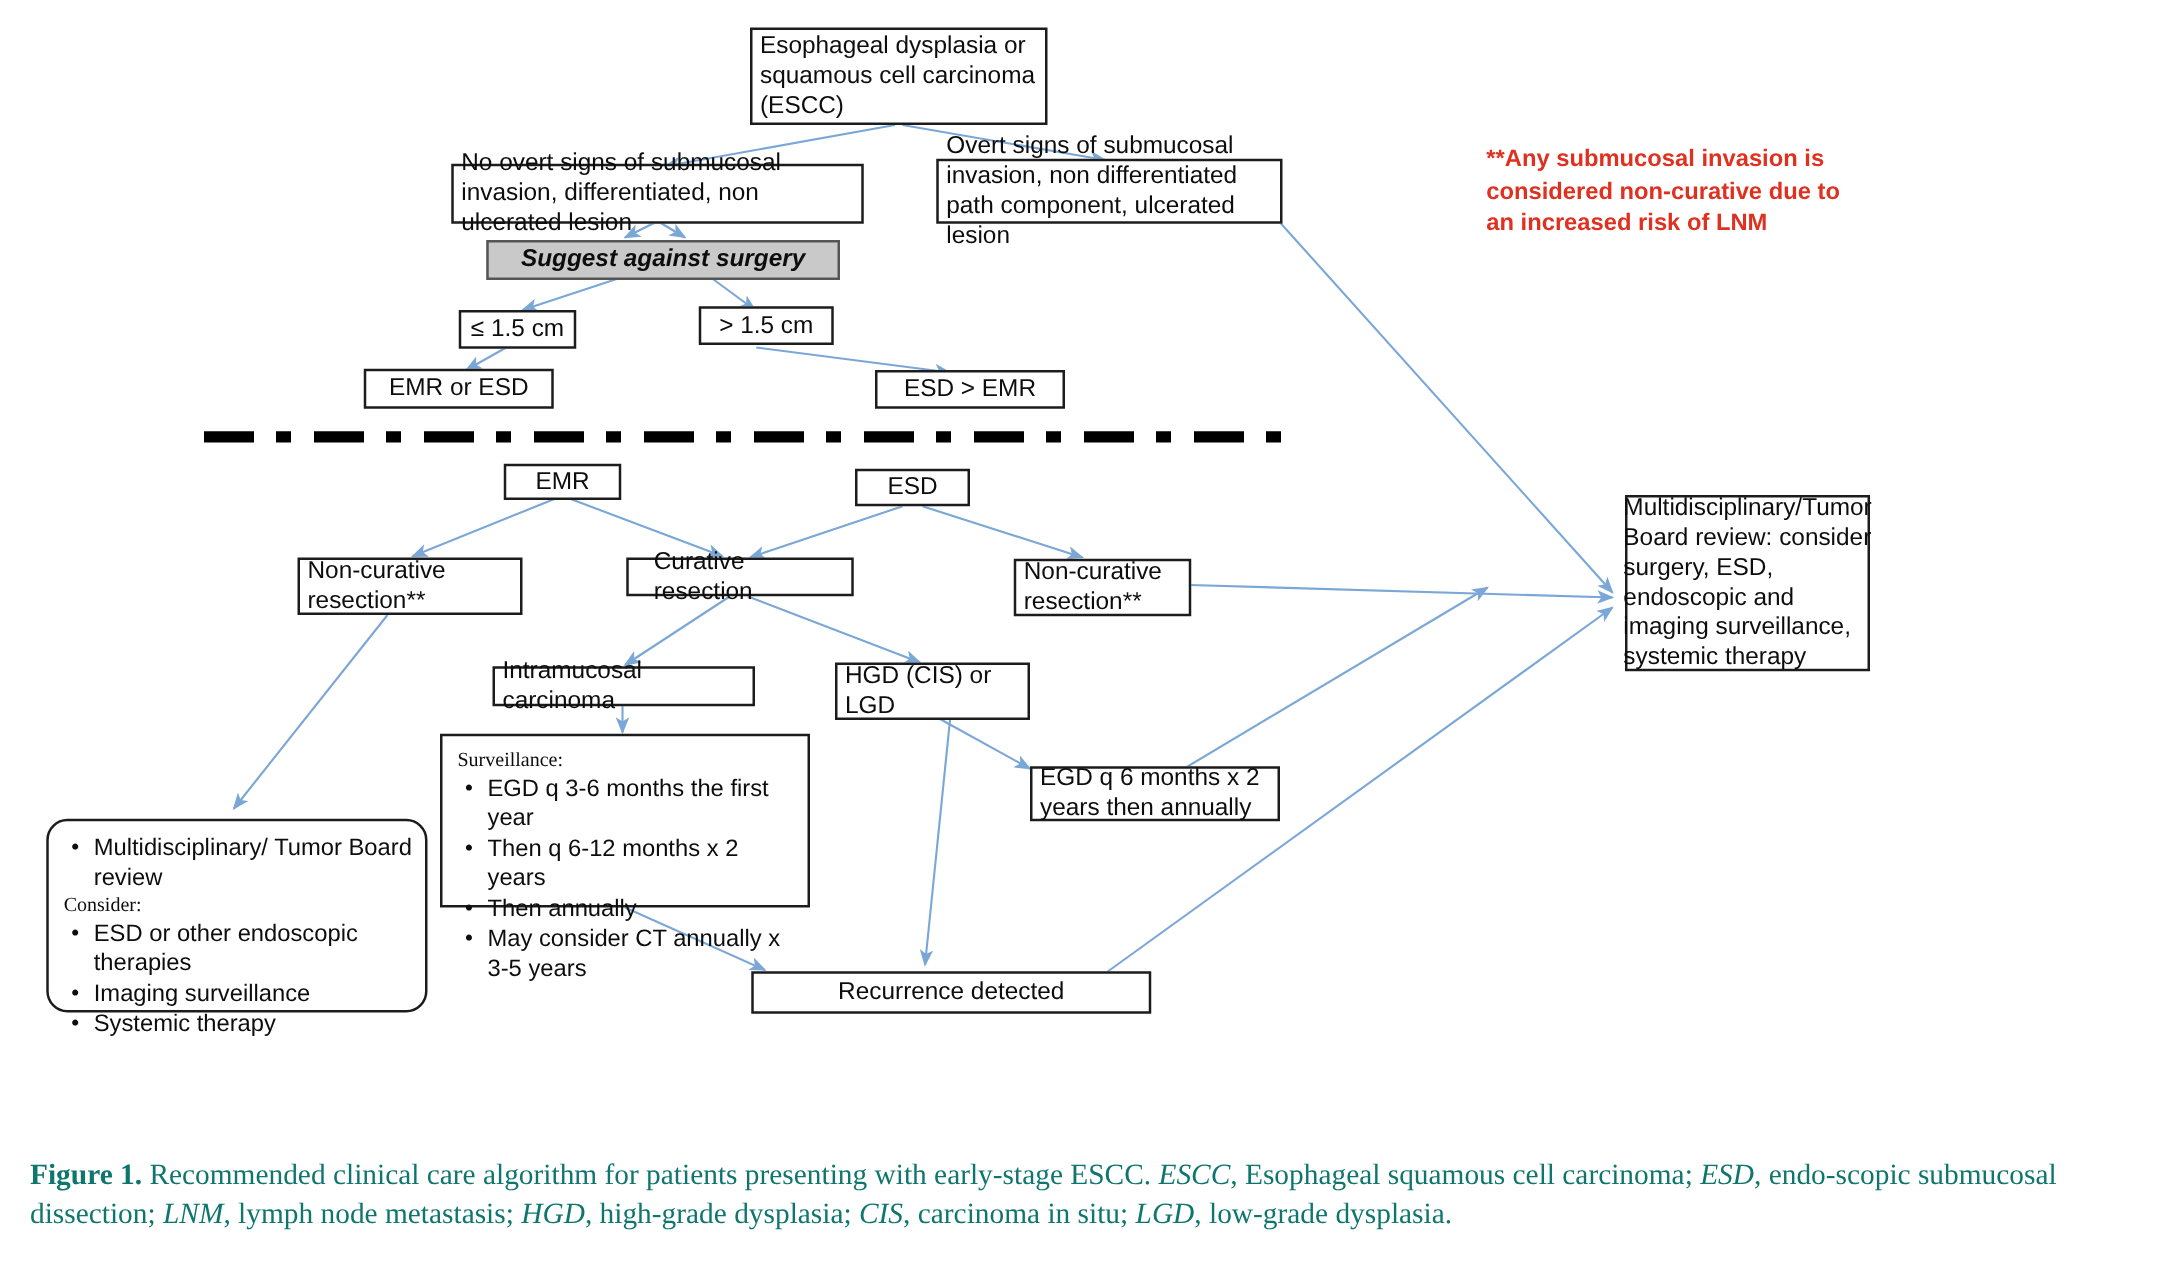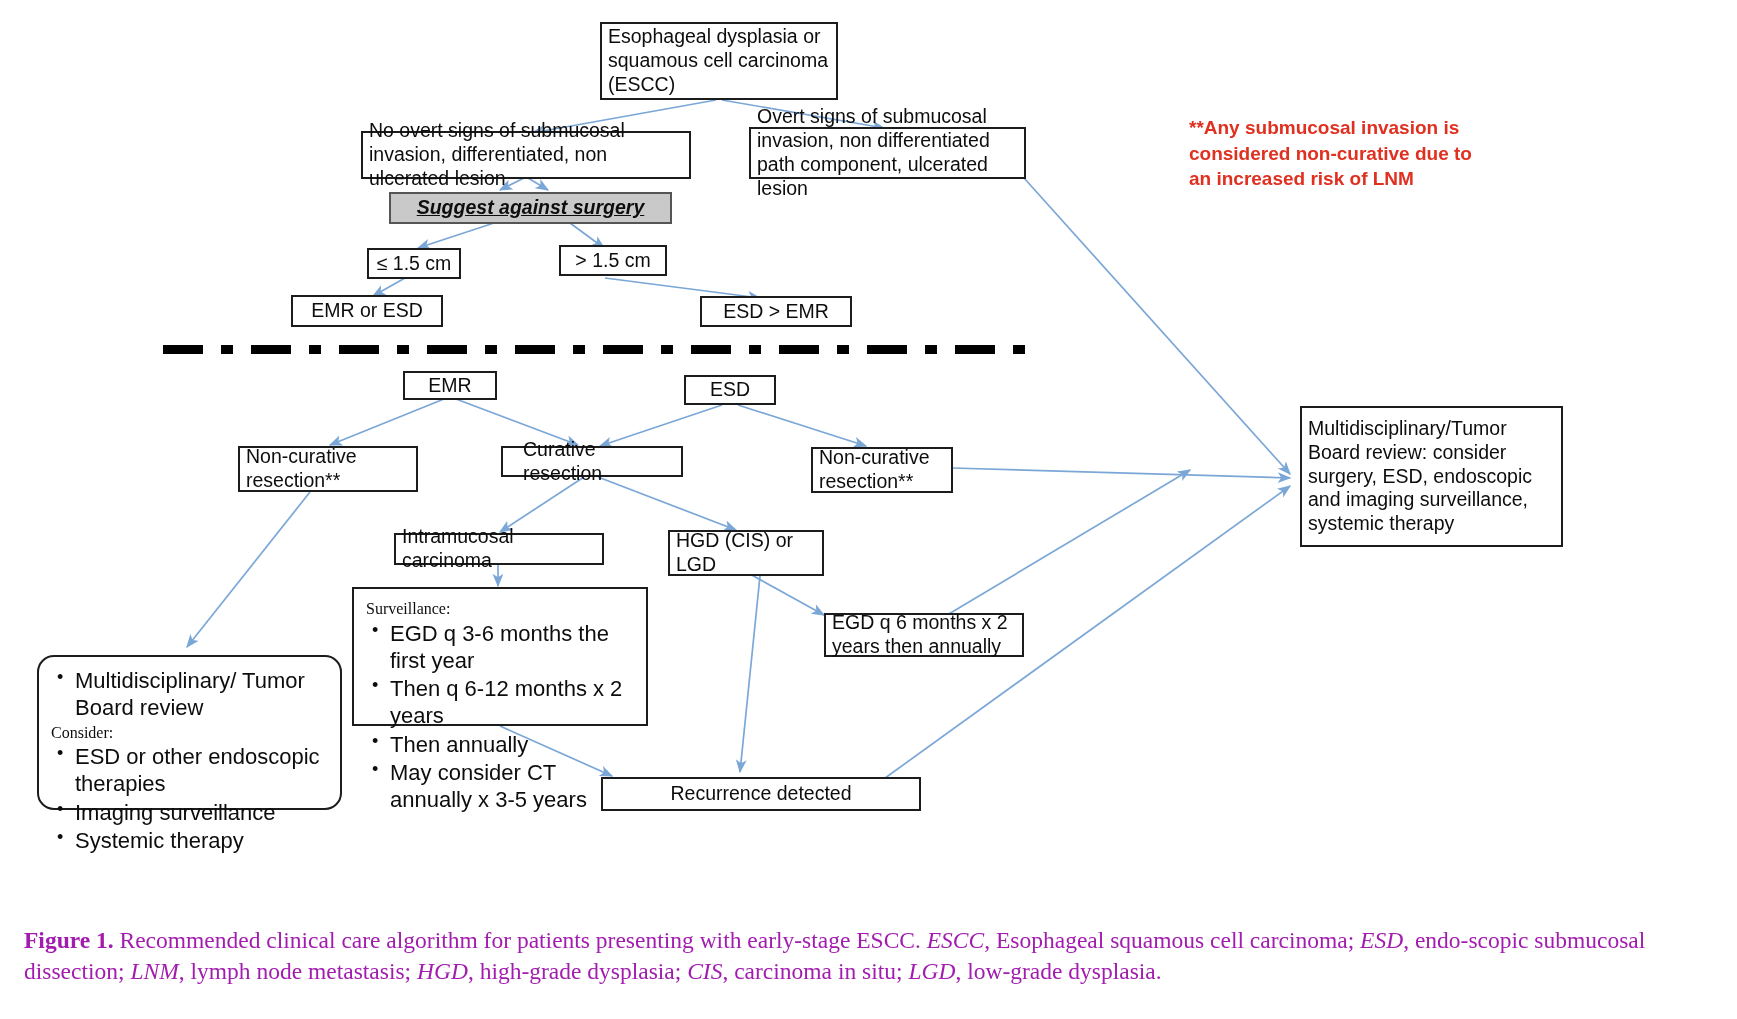--- a/index.html
+++ b/index.html
@@ -40,42 +40,41 @@
     line-height: 1.22;
     color: #0d0d0d;
     padding: 3px 6px;
     z-index: 3;
   }
   .node.shaded {
     background: #c9c9c9;
     font-style: italic;
     font-weight: bold;
     border: 2px solid #555;
-    text-decoration: underline;
   }
   .node.list {
     display: block;
     text-align: left;
     padding: 10px 10px 10px 12px;
   }
   .list .lead {
     font-size: 16px;
     margin: 0 0 1px 0;
     font-family: Liberation Serif, serif;
   }
   .list ul {
     margin: 0;
     padding: 0;
     list-style: none;
   }
   .list li {
     position: relative;
     padding-left: 24px;
     margin: 0 0 1px 0;
-    font-size: 22px;
+    font-size: 19px;
     line-height: 1.24;
   }
   .list li::before {
     content: "\2022";
     position: absolute;
     left: 6px;
     top: -1px;
     font-size: 18px;
   }
   .note-red {
@@ -102,21 +101,21 @@
     height: 9px;
   }
   .caption {
     position: absolute;
     left: 24px;
     top: 925px;
     width: 1690px;
     font-family: "Liberation Serif", serif;
     font-size: 23.5px;
     line-height: 1.33;
-    color: #a21caf;
+    color: #0f766e;
   }
   .caption b { font-weight: bold; }
   .caption i { font-style: italic; }
 </style>
 </head>
 <body>
 
 <div id="figure">
 
   <svg id="edges" viewBox="0 0 1737 1019">
@@ -262,21 +261,21 @@
       <li>ESD or other endoscopic therapies</li>
       <li>Imaging surveillance</li>
       <li>Systemic therapy</li>
     </ul>
   </div>
 
   <div class="node" style="left:601px; top:777px; width:320px; height:34px;">
     <span>Recurrence detected</span>
   </div>
 
-  <div class="node" style="left:1300px; top:406px; width:263px; height:141px;">
+  <div class="node" style="left:1300px; top:396px; width:196px; height:141px;">
     <span>Multidisciplinary/Tumor Board review: consider surgery, ESD, endoscopic and imaging surveillance, systemic therapy</span>
   </div>
 
   <div class="note-red" style="left:1189px; top:115px; width:300px;">
     <span>**Any submucosal invasion is considered non-curative due to an increased risk of LNM</span>
   </div>
 
   <div class="caption">
     <b>Figure 1.</b><span> Recommended clinical care algorithm for patients presenting with early-stage ESCC. </span><i>ESCC</i><span>, Esophageal squamous cell carcinoma; </span><i>ESD</i><span>, endo-scopic submucosal dissection; </span><i>LNM</i><span>, lymph node metastasis; </span><i>HGD</i><span>, high-grade dysplasia; </span><i>CIS</i><span>, carcinoma in situ; </span><i>LGD</i><span>, low-grade dysplasia.</span>
   </div>

